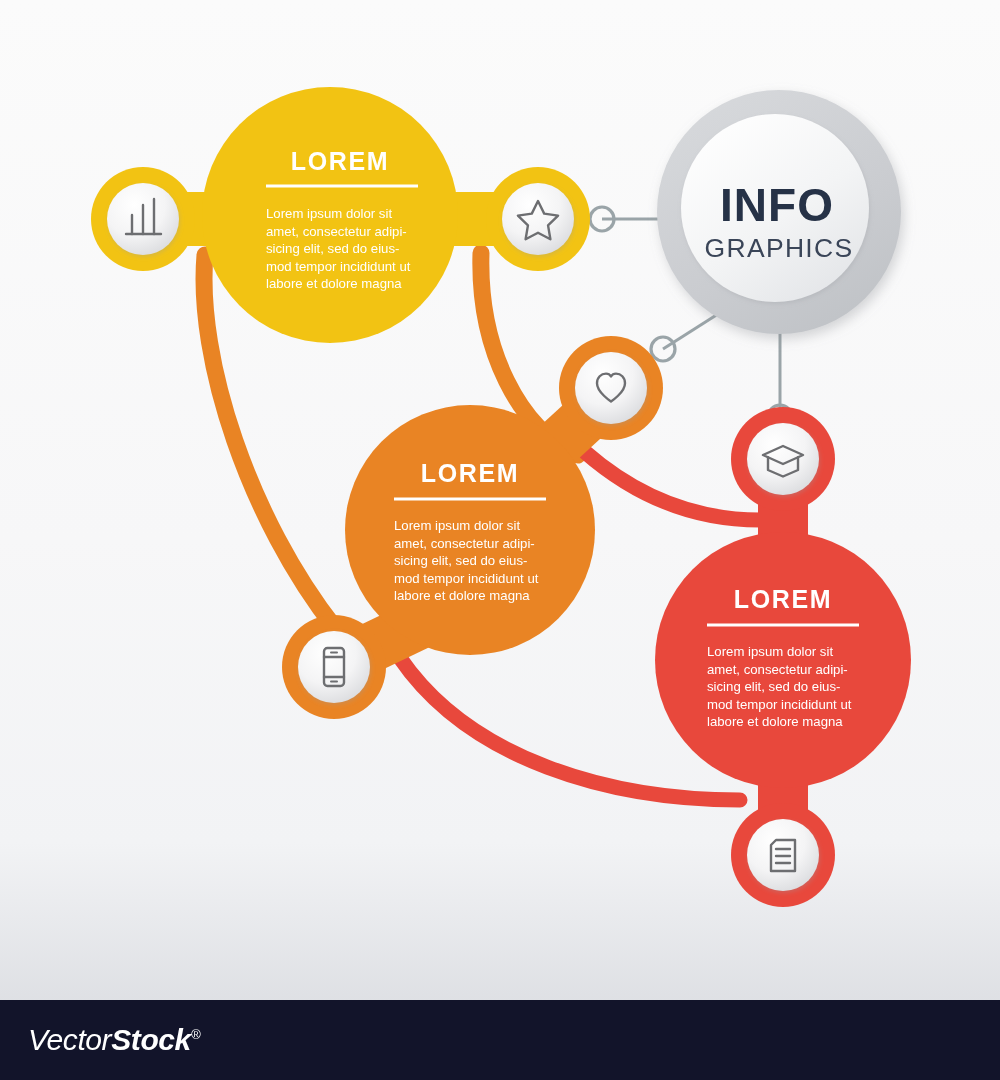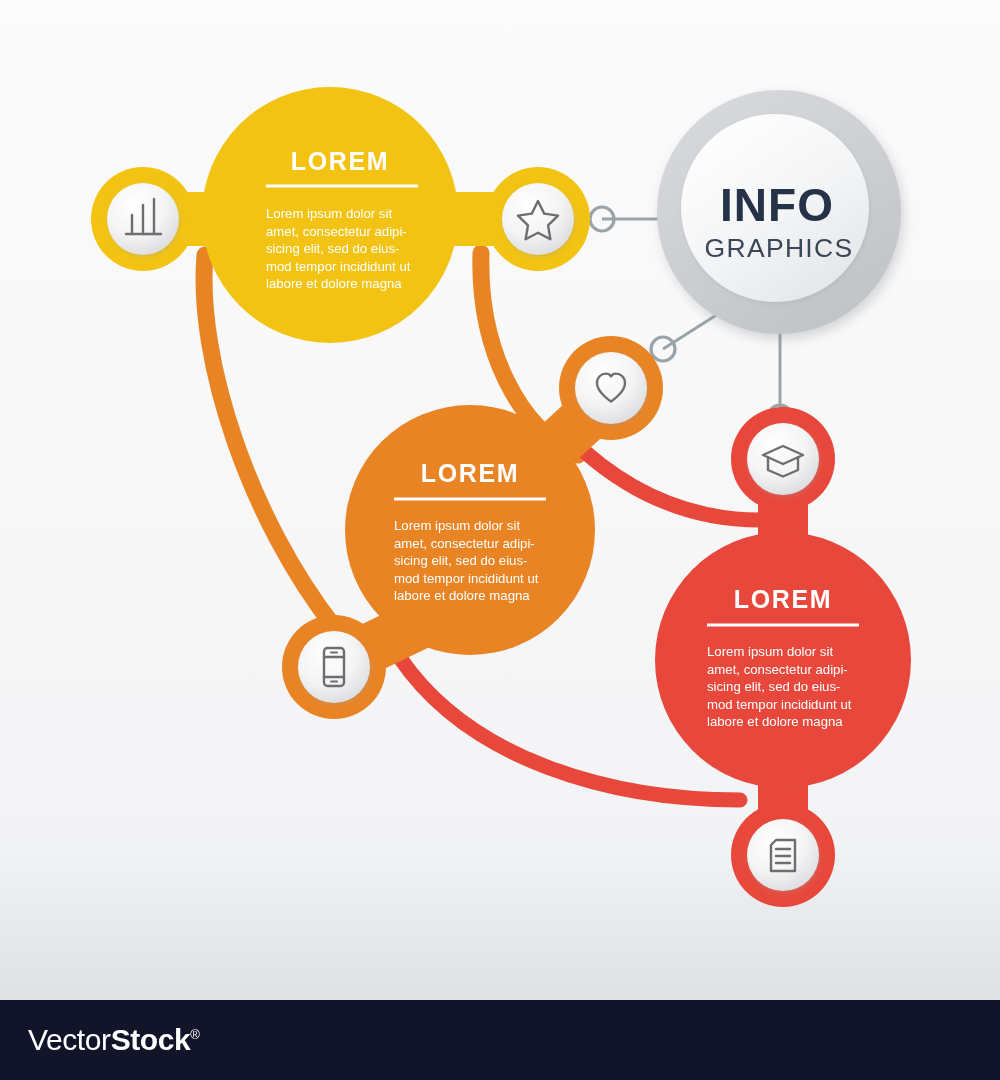--- a/index.html
+++ b/index.html
@@ -58,20 +58,21 @@
   }
   #watermark-logo {
     position: absolute;
     left: 28px;
     top: 23px;
     color: #ffffff;
     font-family: "Liberation Sans", sans-serif;
     font-size: 30px;
     letter-spacing: -0.4px;
     white-space: nowrap;
+    font-style: italic;
   }
   #watermark-logo .wm-light { font-weight: normal; }
   #watermark-logo .wm-bold { font-weight: bold; }
   #watermark-logo .wm-reg {
     font-size: 13px;
     vertical-align: super;
   }
   #watermark-url {
     position: absolute;
     right: 27px;

